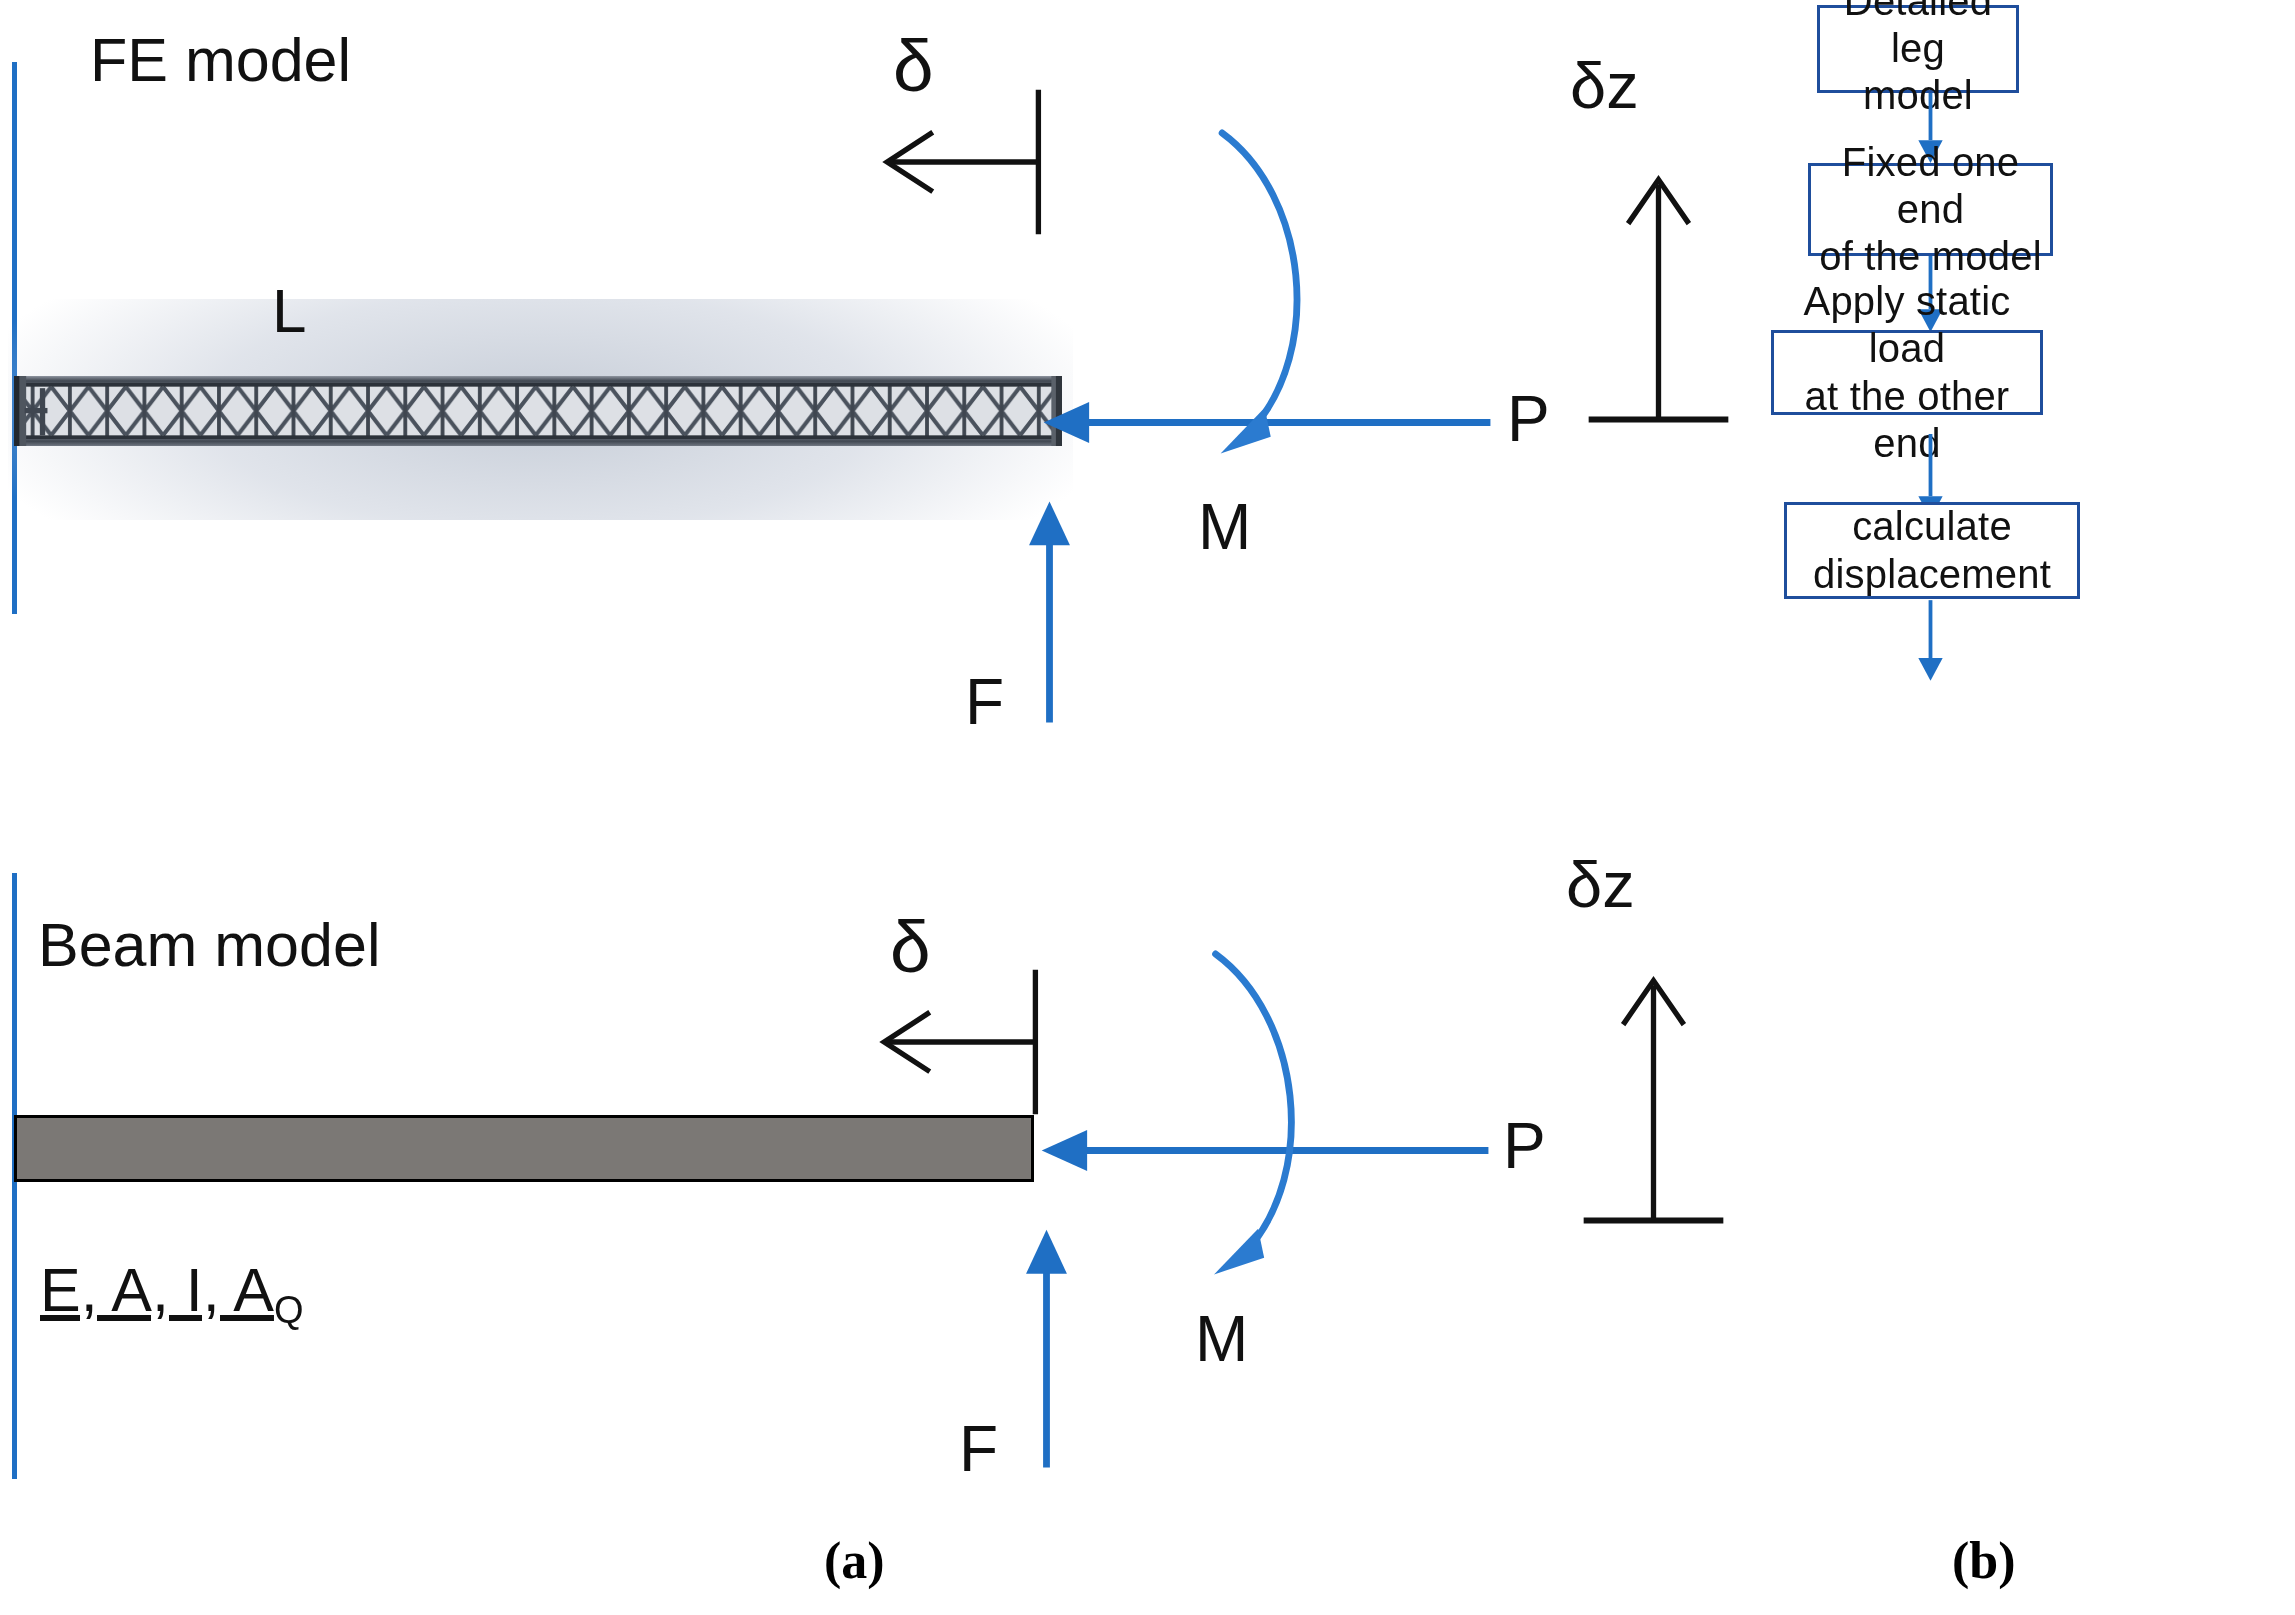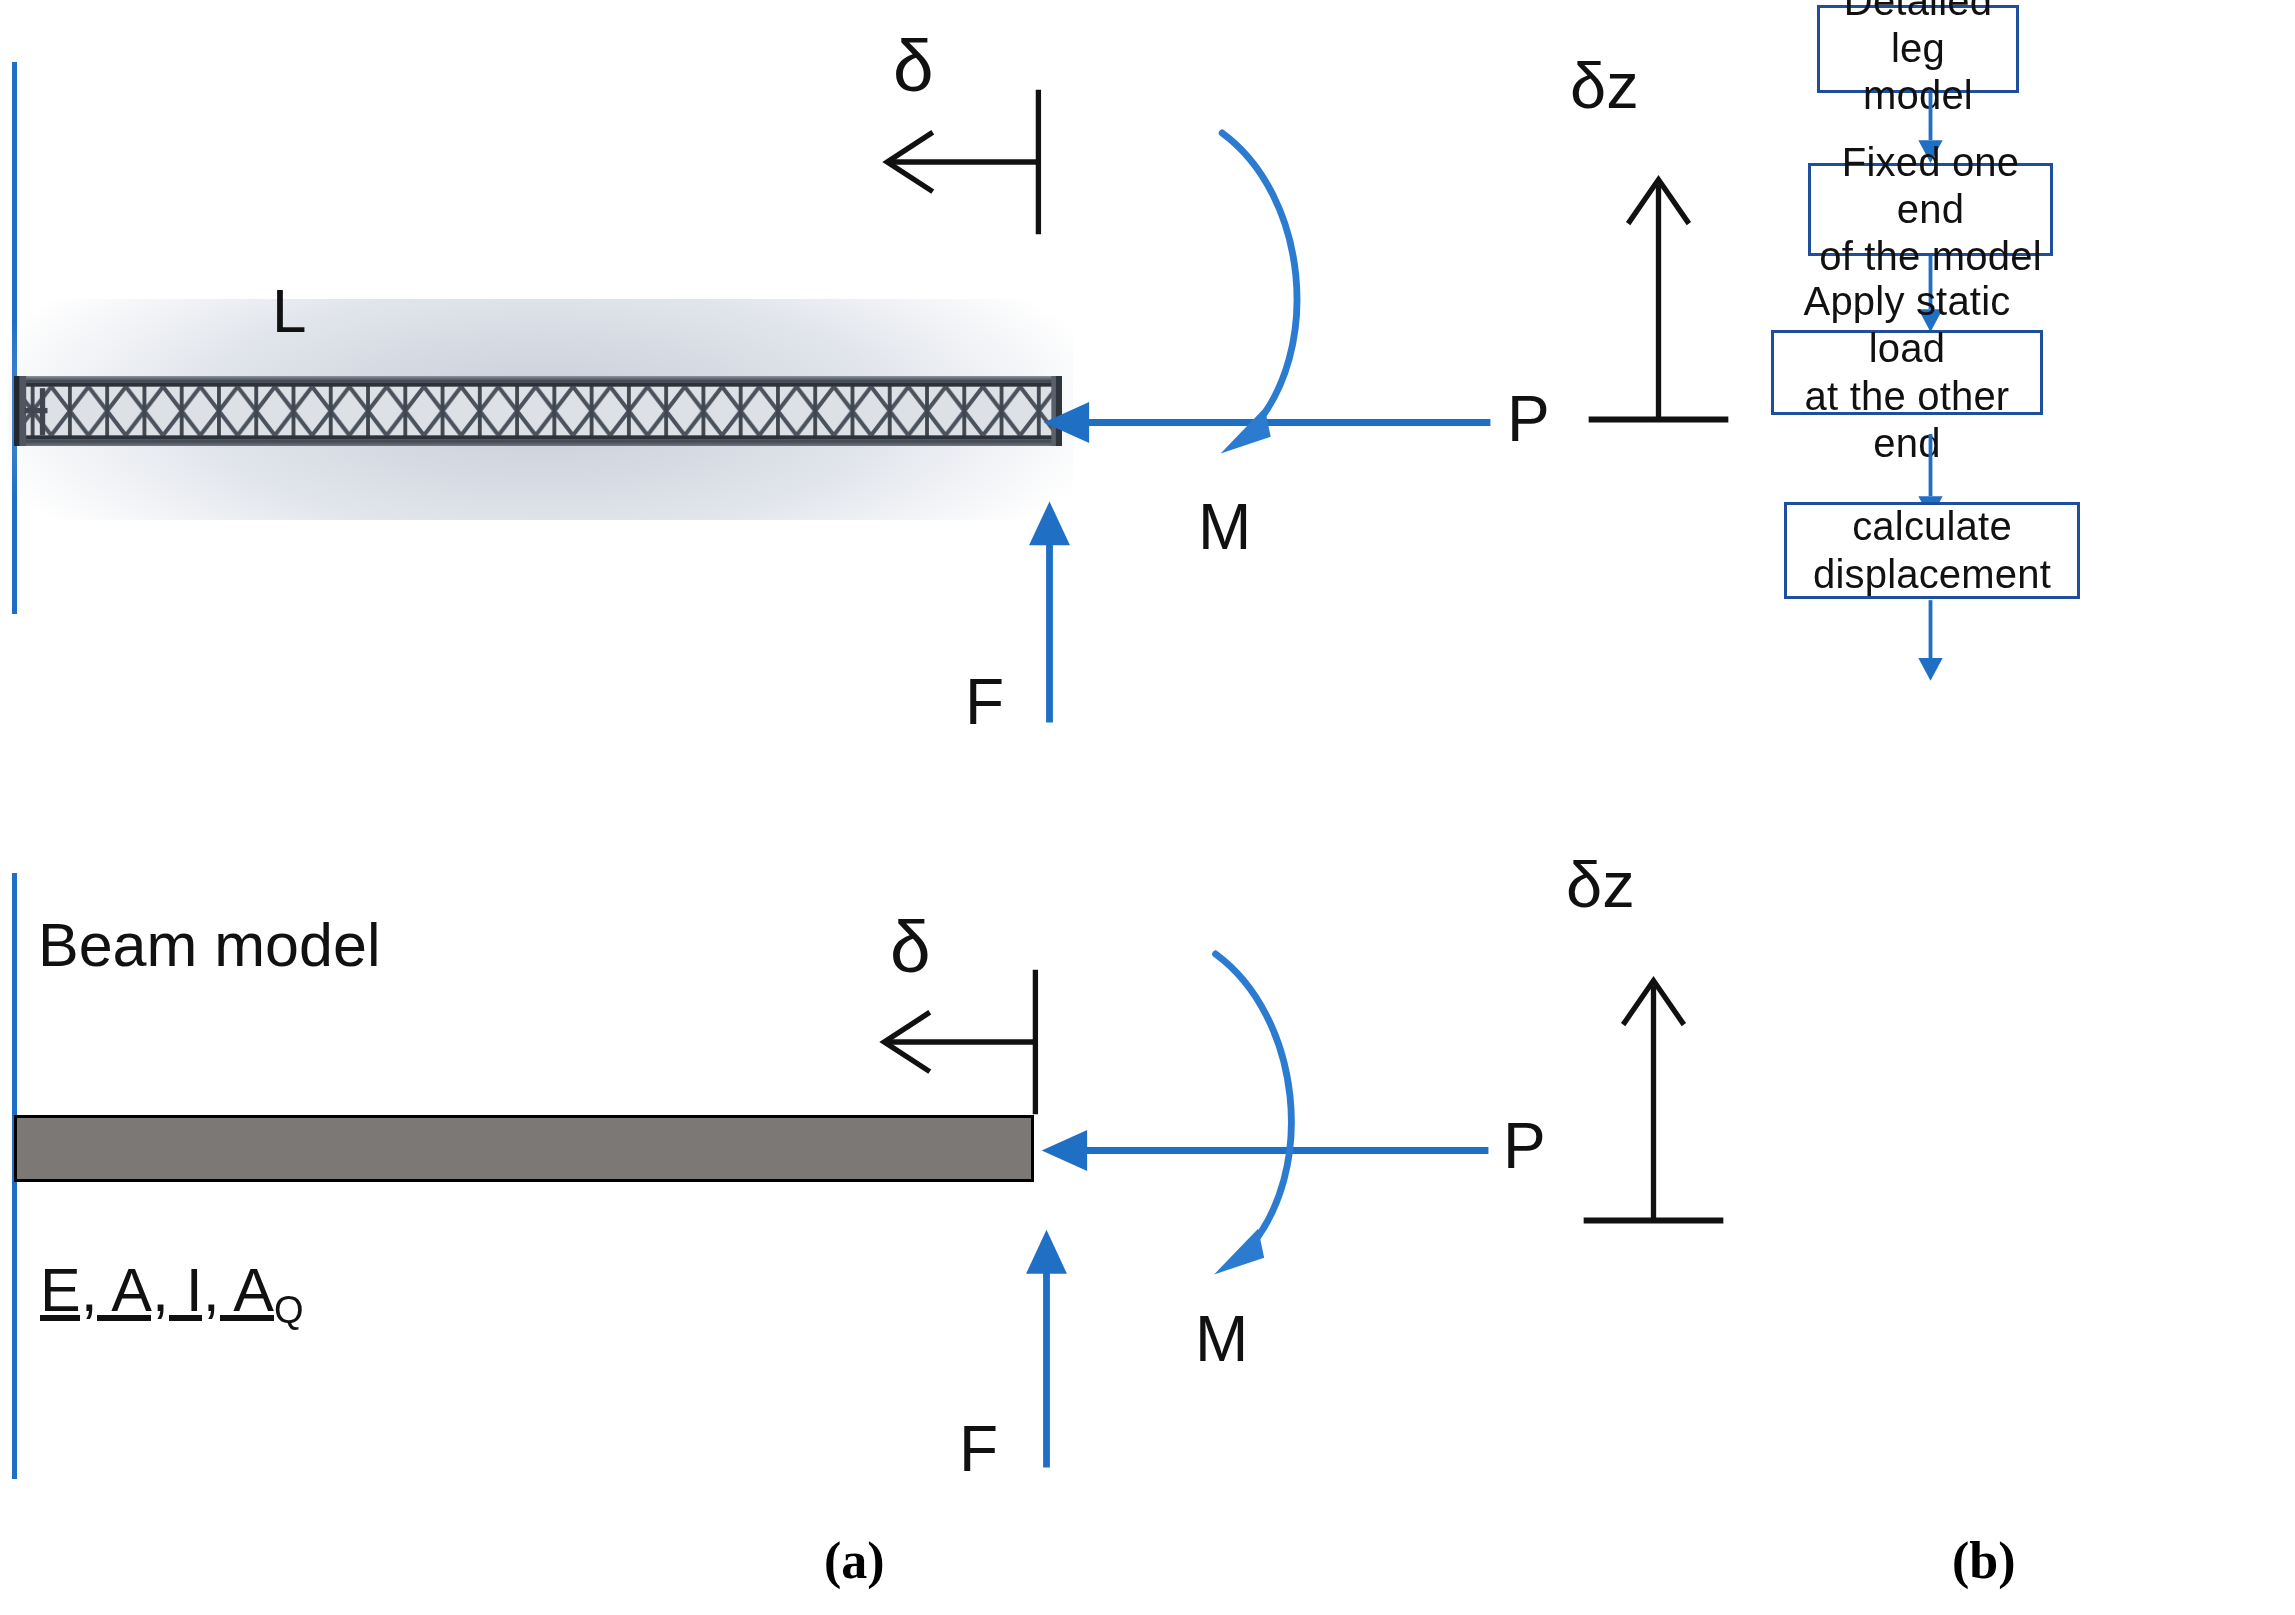--- a/index.html
+++ b/index.html
@@ -32,20 +32,21 @@
   .sym{font-size:65px;}
   .sym-big{font-size:73px;}
 </style>
 </head>
 <body>
 
 <div id="panel-a">
 
   <div class="support-line" style="left:12px;top:62px;height:552px;"></div>
 
+  <div class="lbl abs" style="left:90px;top:30px;font-size:61px;">FE model</div>
 
   <div class="fe-halo" style="left:7.6px;top:299px;width:1065px;height:221px;"></div>
 
   <div class="truss-wrap" style="left:13.7px;top:376px;width:1048px;height:70px;">
     <svg width="1048" height="70" viewBox="0 0 1378 92" xmlns="http://www.w3.org/2000/svg">
       <defs>
         <linearGradient id="chordg" x1="0" y1="0" x2="0" y2="1">
           <stop offset="0%" stop-color="#8e949f"></stop>
           <stop offset="50%" stop-color="#3f4650"></stop>
           <stop offset="100%" stop-color="#6f7681"></stop>

